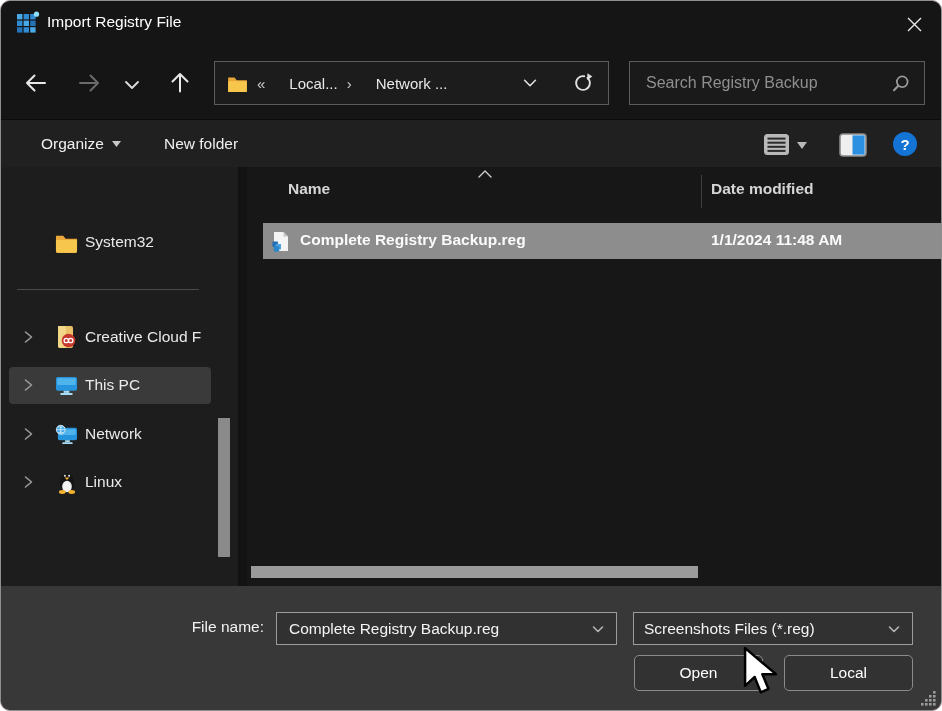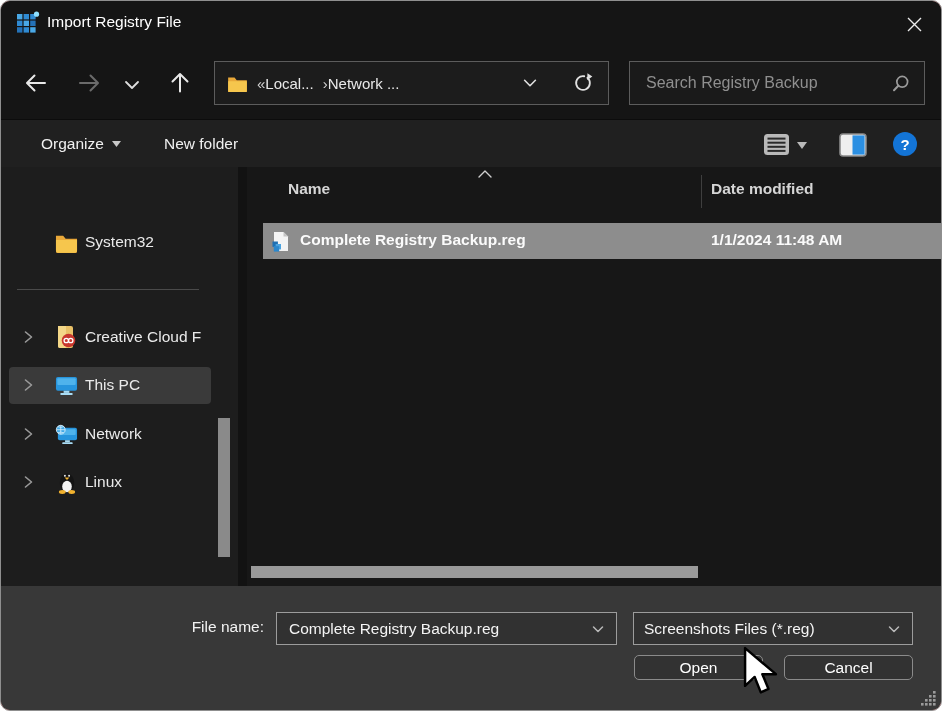--- a/index.html
+++ b/index.html
@@ -10,21 +10,21 @@
   .titlebar{position:absolute;left:0;top:0;width:100%;height:46px;background:#151515;}
   .app-icon{position:absolute;left:14px;top:10px;width:25px;height:25px;}
   .title{position:absolute;left:46px;top:12px;font-size:15.5px;color:#ffffff;}
   .close-btn{position:absolute;right:13px;top:9px;width:28px;height:28px;display:flex;
     align-items:center;justify-content:center;cursor:default;}
   
   .navbar{position:absolute;left:0;top:46px;width:100%;height:72px;background:#151515;}
   .nav-ico{position:absolute;top:23px;width:26px;height:26px;}
   .addressbar{position:absolute;left:213px;top:14px;width:395px;height:44px;background:#1c1c1c;
     border:1px solid #5c5c5c;display:flex;align-items:center;padding:0 14px 0 12px;}
-  .addressbar .crumb{color:#e8e8e8;font-size:15px;margin-left:0;white-space:nowrap;}
+  .addressbar .crumb{color:#e8e8e8;font-size:15px;margin-left:24px;white-space:nowrap;}
   .addressbar .sep{color:#cfcfcf;font-size:15px;margin-left:9px;}
   .addr-chevron{margin-left:auto;width:18px;height:18px;}
   .addr-refresh{margin-left:33px;width:22px;height:22px;}
   .searchbox{position:absolute;left:628px;top:14px;width:296px;height:44px;background:#1a1a1a;
     border:1px solid #5c5c5c;display:flex;align-items:center;padding:0 14px 0 16px;}
   .searchbox input{flex:1;background:transparent;border:none;outline:none;color:#8f8f8f;
     font-size:16px;padding:0;}
   .searchbox input::placeholder{color:#8f8f8f;opacity:1;}
   
   .commandbar{position:absolute;left:0;top:118px;width:100%;height:48px;background:#202020;
@@ -61,21 +61,21 @@
   .f-row.selected .r-name,.f-row.selected .r-date{color:#fbfbfb;}
   .h-scroll{position:absolute;left:4px;top:399px;width:447px;height:12px;background:#9a9a9a;}
   
   .footer{position:absolute;left:0;top:585px;width:100%;height:126px;background:#383838;}
   .fn-label{position:absolute;right:677px;top:32px;color:#f2f2f2;font-size:15.5px;white-space:nowrap;}
   .combo{position:absolute;top:26px;height:33px;background:#313131;border:1px solid #9c9c9c;
     display:flex;align-items:center;padding:0 10px;}
   .combo input{flex:1;background:transparent;border:none;outline:none;color:#f4f4f4;font-size:15.5px;}
   .combo .c-text{flex:1;color:#f4f4f4;font-size:15.5px;white-space:nowrap;overflow:hidden;}
   .combo .c-chev{width:16px;height:16px;flex:0 0 auto;}
-  .dlg-btn{position:absolute;top:69px;width:129px;height:25px;background:#323232;
+  .dlg-btn{position:absolute;top:69px;width:129px;height:36px;background:#323232;
     border:1px solid #8b8b8b;border-radius:5px;color:#ffffff;font-size:15.5px;
     display:flex;align-items:center;justify-content:center;}
   .grip{position:absolute;right:4px;bottom:5px;width:17px;height:17px;}
   .cursor{position:absolute;left:741px;top:643px;width:37px;height:56px;z-index:50;}
 </style>
 </head>
 <body>
 
 <div class="window">
 
@@ -293,21 +293,21 @@
       <span class="c-text">Screenshots Files (*.reg)</span>
       <svg class="c-chev" viewBox="0 0 16 16">
         <path d="M3.5 6 l4.5 4.5 4.5-4.5" stroke="#b9b9b9" stroke-width="1.5" fill="none" stroke-linecap="round" stroke-linejoin="round"></path>
       </svg>
     </div>
 
     <div class="dlg-btn" style="left:633px">
       <span>Open</span>
     </div>
     <div class="dlg-btn" style="left:783px">
-      <span>Cancel</span>
+      <span>Local</span>
     </div>
 
     <svg class="grip" viewBox="0 0 17 17">
       <rect x="13" y="1" width="2.6" height="2.6" fill="#9a9a9a"></rect>
       <rect x="9" y="5" width="2.6" height="2.6" fill="#9a9a9a"></rect>
       <rect x="13" y="5" width="2.6" height="2.6" fill="#9a9a9a"></rect>
       <rect x="5" y="9" width="2.6" height="2.6" fill="#9a9a9a"></rect>
       <rect x="9" y="9" width="2.6" height="2.6" fill="#9a9a9a"></rect>
       <rect x="13" y="9" width="2.6" height="2.6" fill="#9a9a9a"></rect>
       <rect x="1" y="13" width="2.6" height="2.6" fill="#9a9a9a"></rect>

